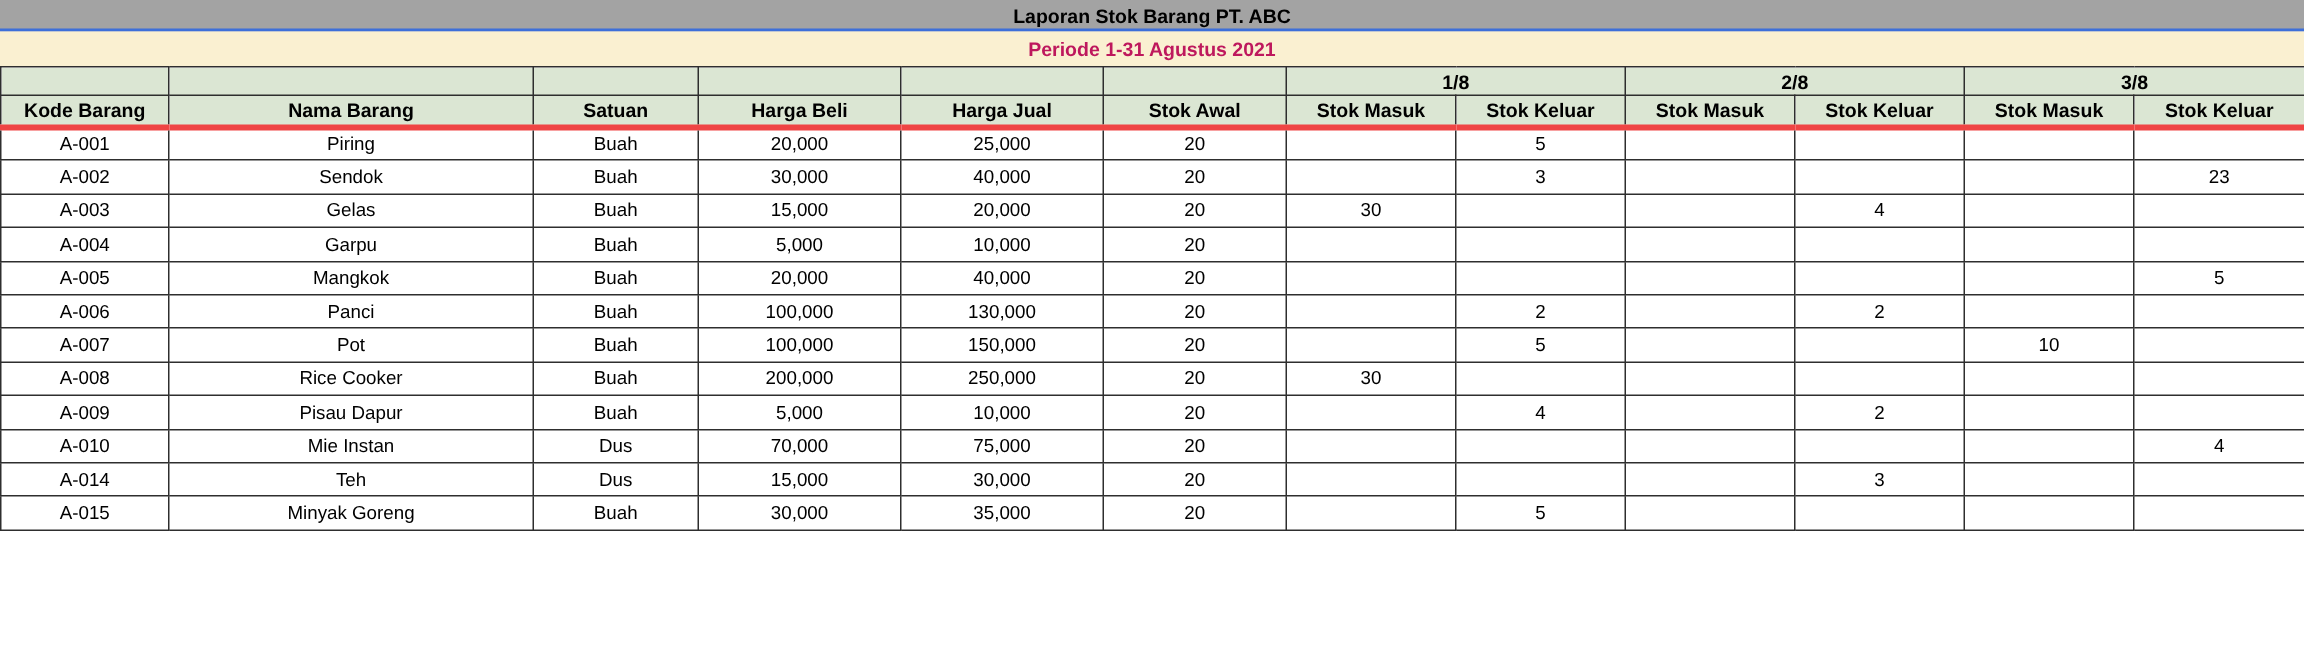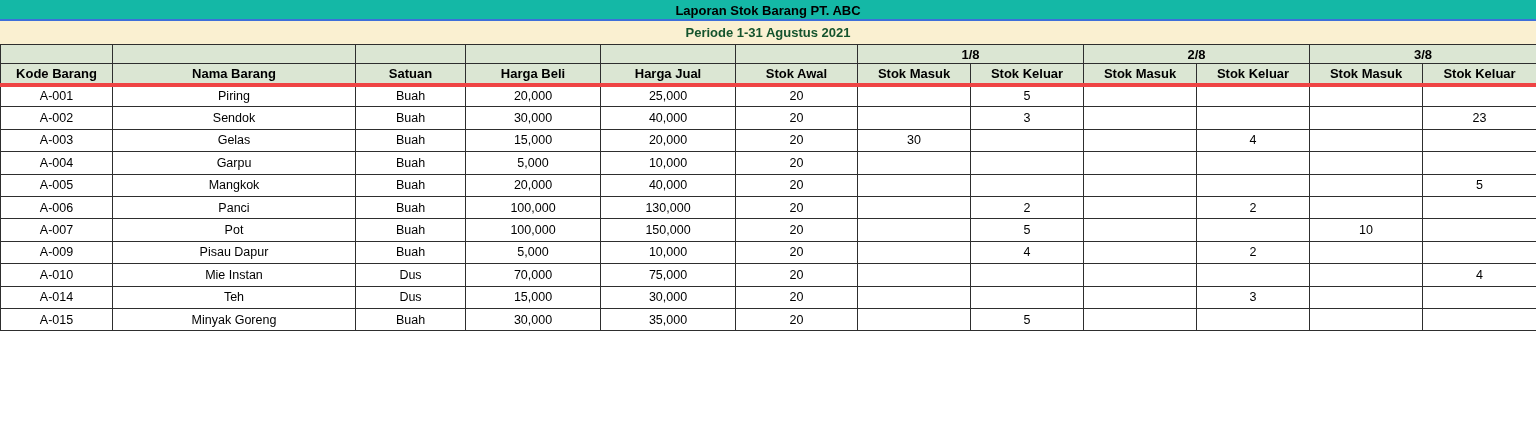--- a/index.html
+++ b/index.html
@@ -12,37 +12,37 @@
     position: relative;
     width: 1536px;
     height: 438px;
     overflow: hidden;
     background: #ffffff;
   }
   .title-row {
     width: 1536px;
     height: 21px;
     line-height: 21px;
-    background: #14b8a6;
+    background: #a3a3a3;
     border-bottom: 2px solid #3d6fd9;
     text-align: center;
     font-size: 13px;
     font-weight: bold;
     color: #000000;
     box-sizing: border-box;
   }
   .subtitle-row {
     width: 1536px;
     height: 23px;
     line-height: 23px;
     background: #faf0d1;
     text-align: center;
     font-size: 13px;
     font-weight: bold;
-    color: #14532d;
+    color: #be185d;
   }
   table.stock {
     table-layout: fixed;
     border-collapse: collapse;
     width: 1536px;
   }
   table.stock th, table.stock td {
     border: 1px solid #2e2e2e;
     overflow: hidden;
     white-space: nowrap;
@@ -210,20 +210,34 @@
           <td>150,000</td>
           <td>20</td>
           <td></td>
           <td>5</td>
           <td></td>
           <td></td>
           <td>10</td>
           <td></td>
         </tr>
         <tr>
+          <td class="al">A-008</td>
+          <td class="al">Rice Cooker</td>
+          <td>Buah</td>
+          <td>200,000</td>
+          <td>250,000</td>
+          <td>20</td>
+          <td>30</td>
+          <td></td>
+          <td></td>
+          <td></td>
+          <td></td>
+          <td></td>
+        </tr>
+        <tr>
           <td class="al">A-009</td>
           <td class="al">Pisau Dapur</td>
           <td>Buah</td>
           <td>5,000</td>
           <td>10,000</td>
           <td>20</td>
           <td></td>
           <td>4</td>
           <td></td>
           <td>2</td>

